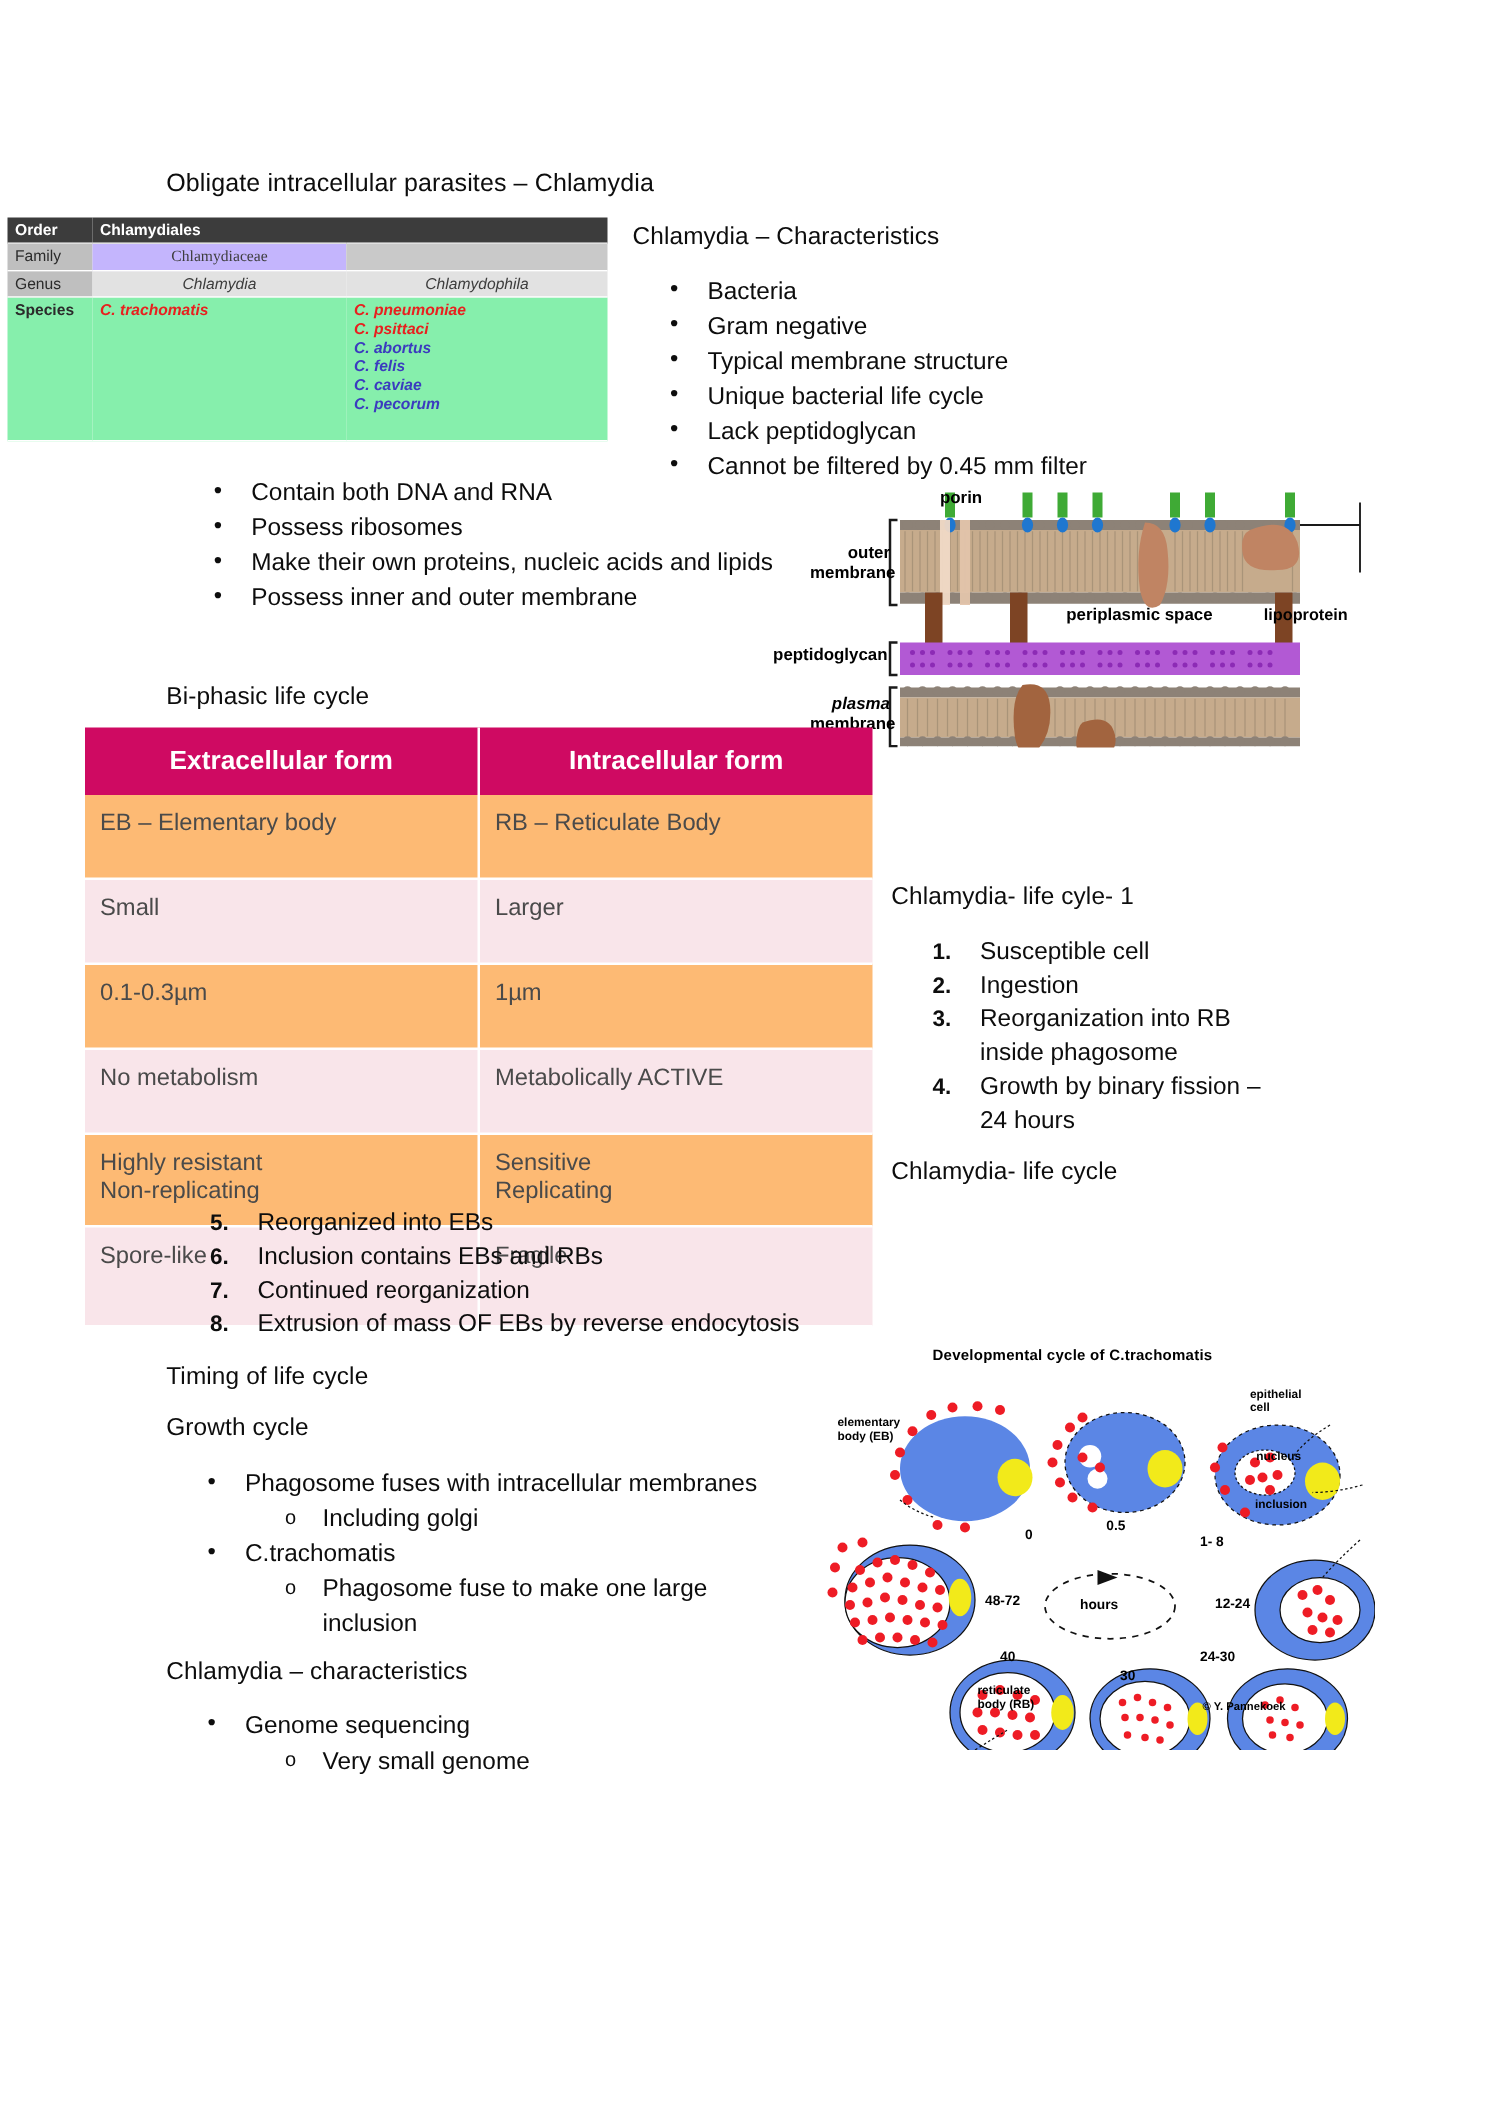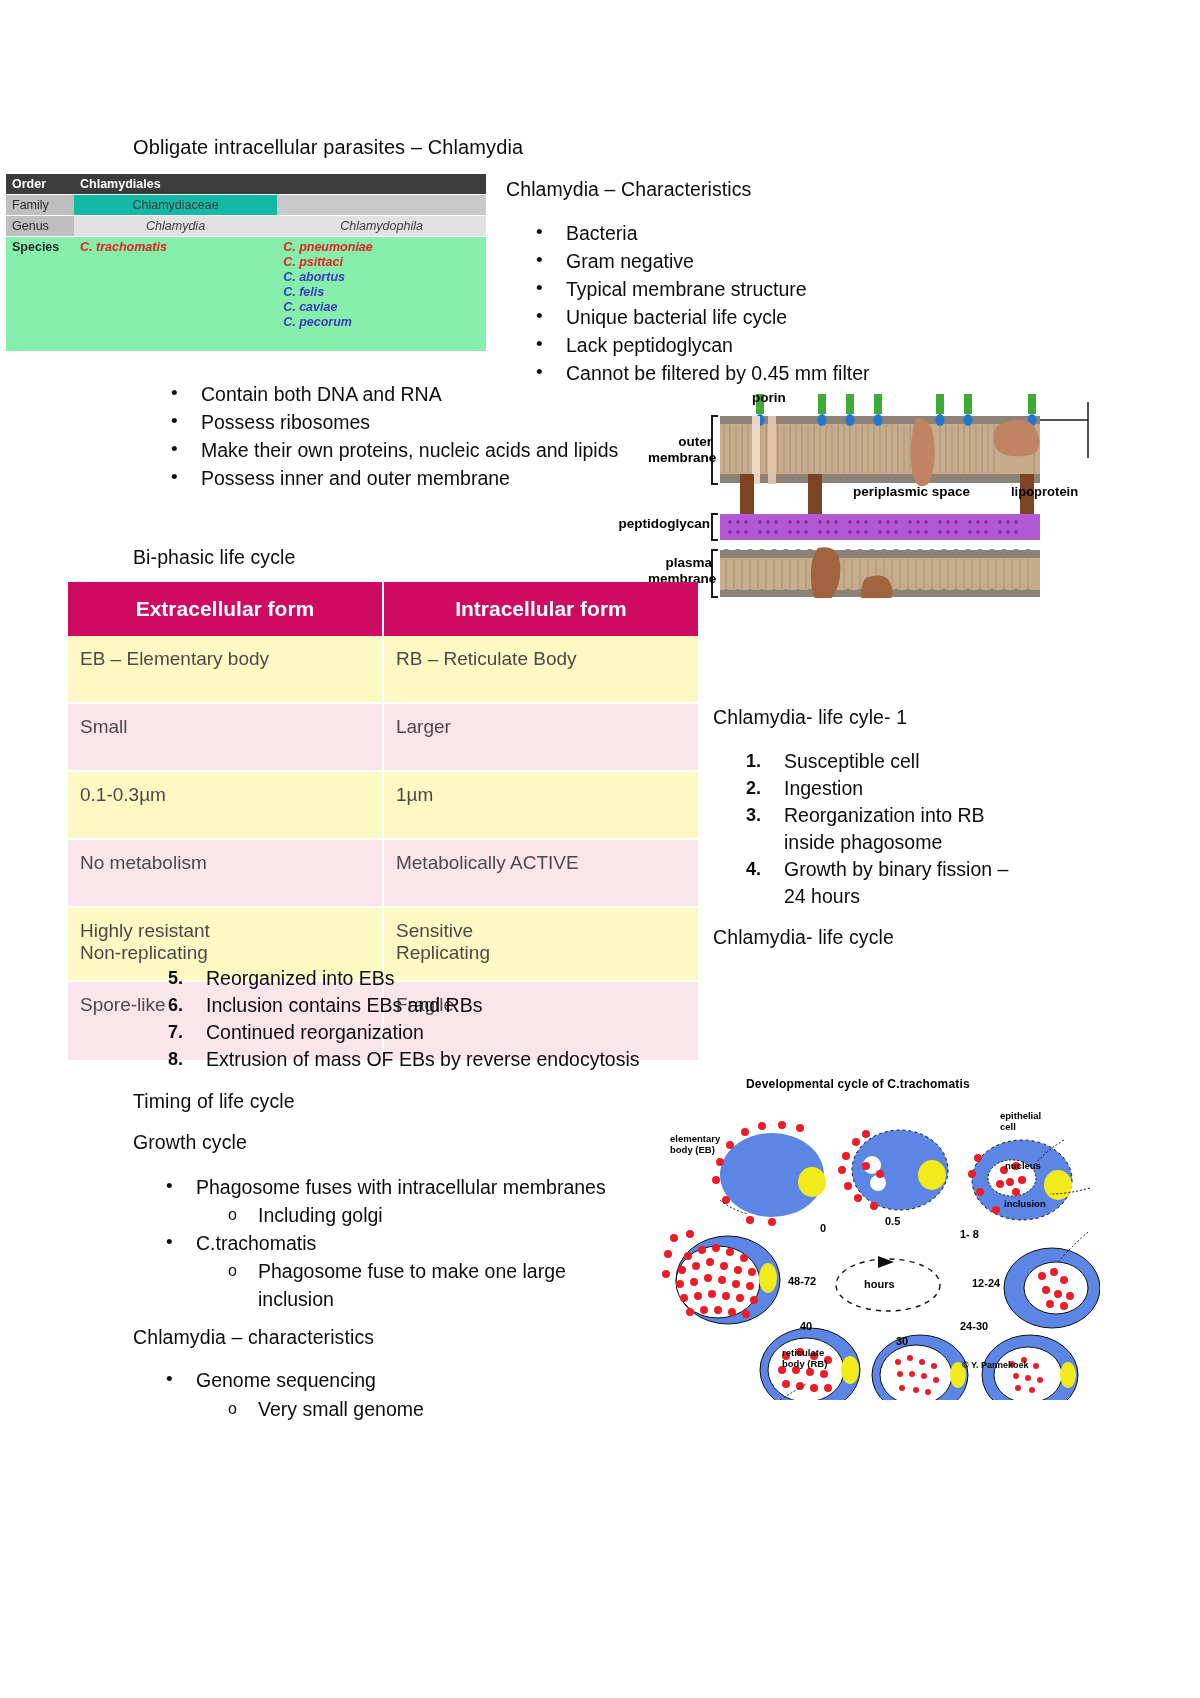--- a/index.html
+++ b/index.html
@@ -46,21 +46,21 @@
 
   
   .taxo { position:absolute; left:6px; top:174px; width:480px;
           border-collapse:collapse; font-size:12.5px; }
   .taxo td { vertical-align:top; padding:3px 6px; color:#3d3d3d;
              border-bottom:1px solid #ffffff; }
   .taxo .lab { width:56px; background:#bfbfbf; color:#2b2b2b; }
   .taxo .order-head { background:#3c3c3c; color:#ffffff; font-weight:bold;
                       }
   .taxo .order-lab  { background:#3c3c3c; color:#ffffff; font-weight:bold; }
-  .taxo .fam  { background:#14b8a6; text-align:center; }
+  .taxo .fam  { background:#c4b5fd; text-align:center;font-family:Liberation Serif, serif; }
   .taxo .fam2 { background:#c9c9c9; }
   .taxo .gen  { background:#e2e2e2; text-align:center; font-style:italic; }
   .taxo .sp   { background:#86efac; height:108px;font-weight:bold; }
   .sp-name { font-style:italic; display:block; line-height:15px; }
   .sp-red  { color:#e8201f; }
   .sp-blue { color:#3b3bbf; }
 
   
   .pink-tbl { position:absolute; left:68px; top:582px; width:630px;
               border-collapse:collapse; }
@@ -68,21 +68,21 @@
     background:#cf0a62; color:#ffffff; font-size:21px; font-weight:bold;
     text-align:center; height:52px; border-right:2px solid #ffffff;
   }
   .pink-tbl th:last-child{ border-right:none; }
   .pink-tbl td {
     font-size:19px; color:#4a4a4a; padding:12px 12px 16px 12px;
     vertical-align:top; border-right:2px solid #ffffff;
     border-bottom:2px solid #ffffff;
   }
   .pink-tbl td:last-child{ border-right:none; }
-  .pink-tbl tr.dark td { background:#fef9c3; }
+  .pink-tbl tr.dark td { background:#fdba74; }
   .pink-tbl tr.light td{ background:#f9e5ea; }
 
   
   .memb { position:absolute; left:648px; top:392px; width:452px; height:206px; }
   .memb svg { display:block; }
 
   
   .devcyc { position:absolute; left:660px; top:1070px; width:440px; height:330px; }
   .devcyc svg{ display:block; }
 </style>
@@ -444,21 +444,21 @@
       <line x1="392" y1="28" x2="440" y2="28" stroke="#1a1a1a" stroke-width="1.5"></line>
       <line x1="440" y1="10" x2="440" y2="66" stroke="#1a1a1a" stroke-width="1.5"></line>
     </svg>
 
     <div style="position:absolute; left:104px; top:-2px; font-size:13.5px; font-weight:bold;">porin</div>
     <div style="position:absolute; left:6px; top:42px; width:58px; text-align:right; font-size:13.5px; font-weight:bold; line-height:16px;">outer</div>
     <div style="position:absolute; left:0px; top:58px; width:64px; text-align:right; font-size:13.5px; font-weight:bold; line-height:16px;">membrane</div>
     <div style="position:absolute; left:205px; top:92px; font-size:13.5px; font-weight:bold;">periplasmic space</div>
     <div style="position:absolute; left:363px; top:92px; font-size:13px; font-weight:bold;">lipoprotein</div>
     <div style="position:absolute; left:-58px; top:124px; width:120px; text-align:right; font-size:13.5px; font-weight:bold;">peptidoglycan</div>
-    <div style="position:absolute; left:0px; top:163px; width:64px; text-align:right; font-size:13.5px; font-weight:bold; line-height:16px;">plasma</div>
+    <div style="position:absolute; left:0px; top:163px; width:64px; text-align:right; font-size:13.5px; font-weight:bold; line-height:16px;font-style:italic;">plasma</div>
     <div style="position:absolute; left:0px; top:179px; width:64px; text-align:right; font-size:13.5px; font-weight:bold; line-height:16px;">membrane</div>
   </div>
 
   <div class="h-line" style="position:absolute; left:133px; top:546px;">Bi-phasic life cycle</div>
 
   <table class="pink-tbl">
     <tbody>
         <tr>
       <th style="width:315px;">Extracellular form</th>
       <th style="width:315px;">Intracellular form</th>

